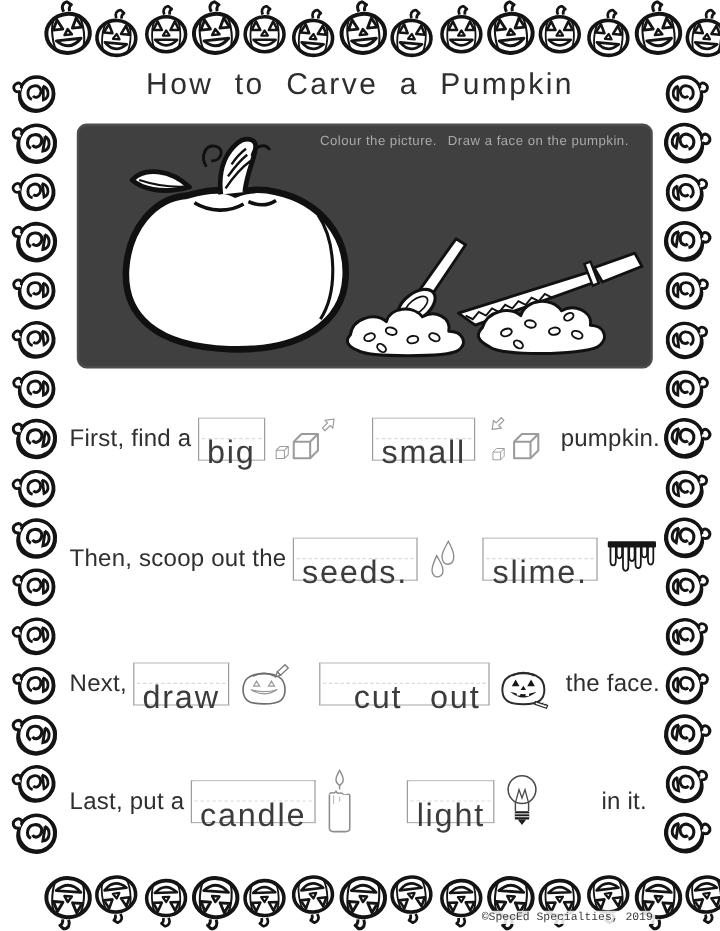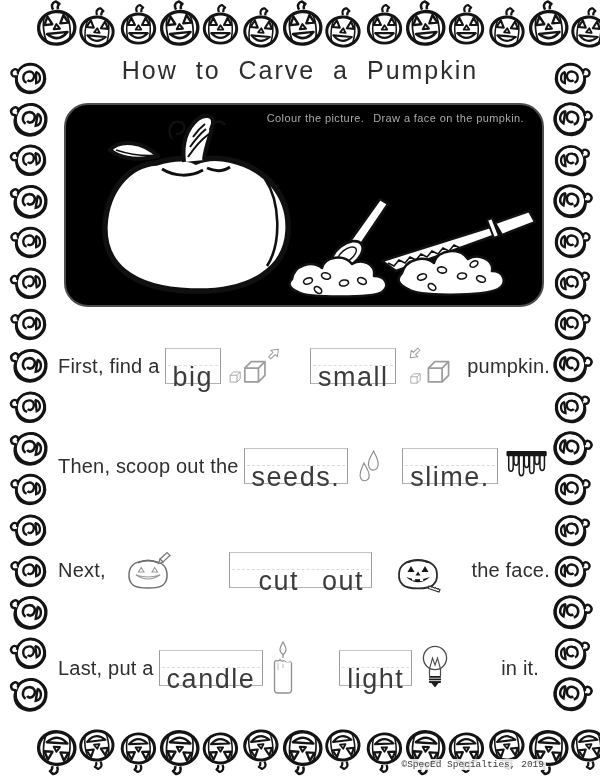--- a/index.html
+++ b/index.html
@@ -25,21 +25,21 @@
   .border-col .b-item:nth-child(2n){transform:rotate(9deg) scale(1.08);}
   .border-col .b-item:nth-child(3n){transform:rotate(-7deg);}
   .border-col.right .b-item svg{transform:scaleX(-1);}
 
   
   .title{position:absolute;top:56px;left:0;width:100%;text-align:center;
          font-size:25px;font-weight:300;letter-spacing:2px;word-spacing:9px;color:#2e2e2e;}
 
   
   .picture-box{position:absolute;left:64px;top:103px;width:476px;height:200px;
-               border:2px solid #4d4d4d;border-radius:24px;background:#000000;}
+               border:2px solid #4d4d4d;border-radius:8px;background:#404040;}
   .instruction{position:absolute;top:7px;right:18px;font-size:11px;color:#a9a9a9;letter-spacing:.4px;}
   .instruction .part2{margin-left:9px;}
   .main-pumpkin{position:absolute;left:24px;top:6px;}
   .tools{position:absolute;right:4px;bottom:2px;}
 
   
   .sentence{position:absolute;left:58px;width:492px;height:60px;display:flex;align-items:center;
             font-size:20px;font-weight:300;color:#2f2f2f;white-space:nowrap;letter-spacing:.2px;}
   #s1{top:336px;} #s2{top:436px;} #s3{top:540px;justify-content:space-between;} #s4{top:638px;}
   .suffix{margin-left:10px;}
@@ -502,20 +502,23 @@
         <path d="M33 8 L33 27 Q33 32 36 32 Q39 32 39 27 L39 8"></path>
         <path d="M40 8 L40 15 Q40 20 43 20 Q46 20 46 15 L46 8"></path>
         <path d="M47 8 L47 23 Q47 28 50 28 Q53 28 53 23 L53 8"></path>
       </g>
       <rect x="2" y="2" width="54" height="7" rx="1.5" fill="#171717"></rect>
     </svg>
   </div>
 
   <div class="sentence" id="s3">
     <span>Next,</span>
+    <span class="trace">
+        <span>draw</span>
+      </span>
     <svg class="opt-icon" width="48" height="42" viewBox="0 0 48 42">
       <path d="M10 15 C4 19 3 31 9 36 C14 40 34 40 39 36 C45 31 44 19 38 15 C32 10.5 16 10.5 10 15 Z" fill="#fff" stroke="#6e6e6e" stroke-width="1.5"></path>
       <path d="M14 14 Q24 8.5 34 14" fill="none" stroke="#6e6e6e" stroke-width="1.3"></path>
       <path d="M14.5 23 L20 23 L17.2 18.5 Z M28 23 L33.5 23 L30.7 18.5 Z" fill="#fff" stroke="#999" stroke-width="1.1"></path>
       <path d="M12 26 Q24 34 36 26 Q24 30 12 26 Z" fill="#fff" stroke="#999" stroke-width="1.1"></path>
       <g stroke="#777" stroke-width="1.2" fill="#fff">
         <path d="M36 10 L43 3.5 L46 6.5 L39 13 Z"></path>
         <path d="M36 10 L34.5 14.5 L39 13 Z"></path>
       </g>
     </svg>

